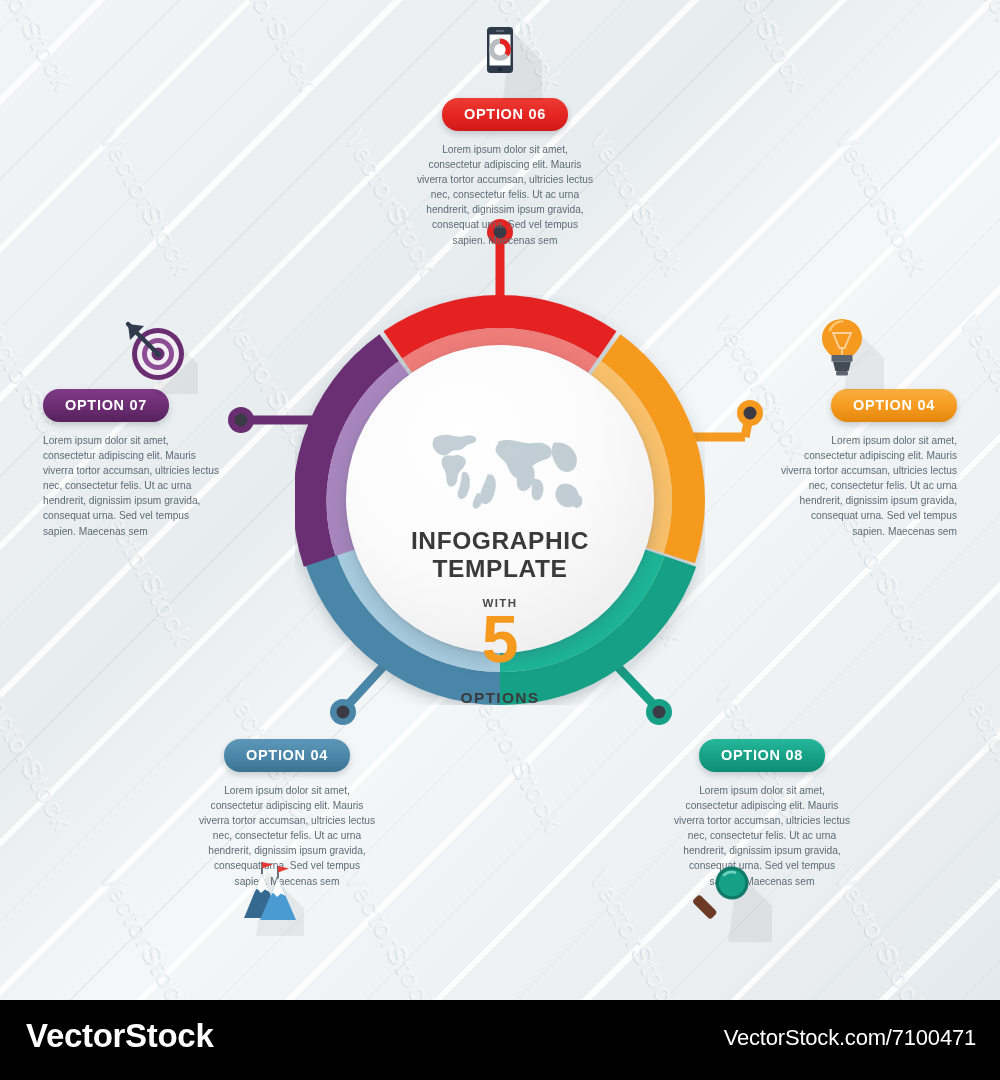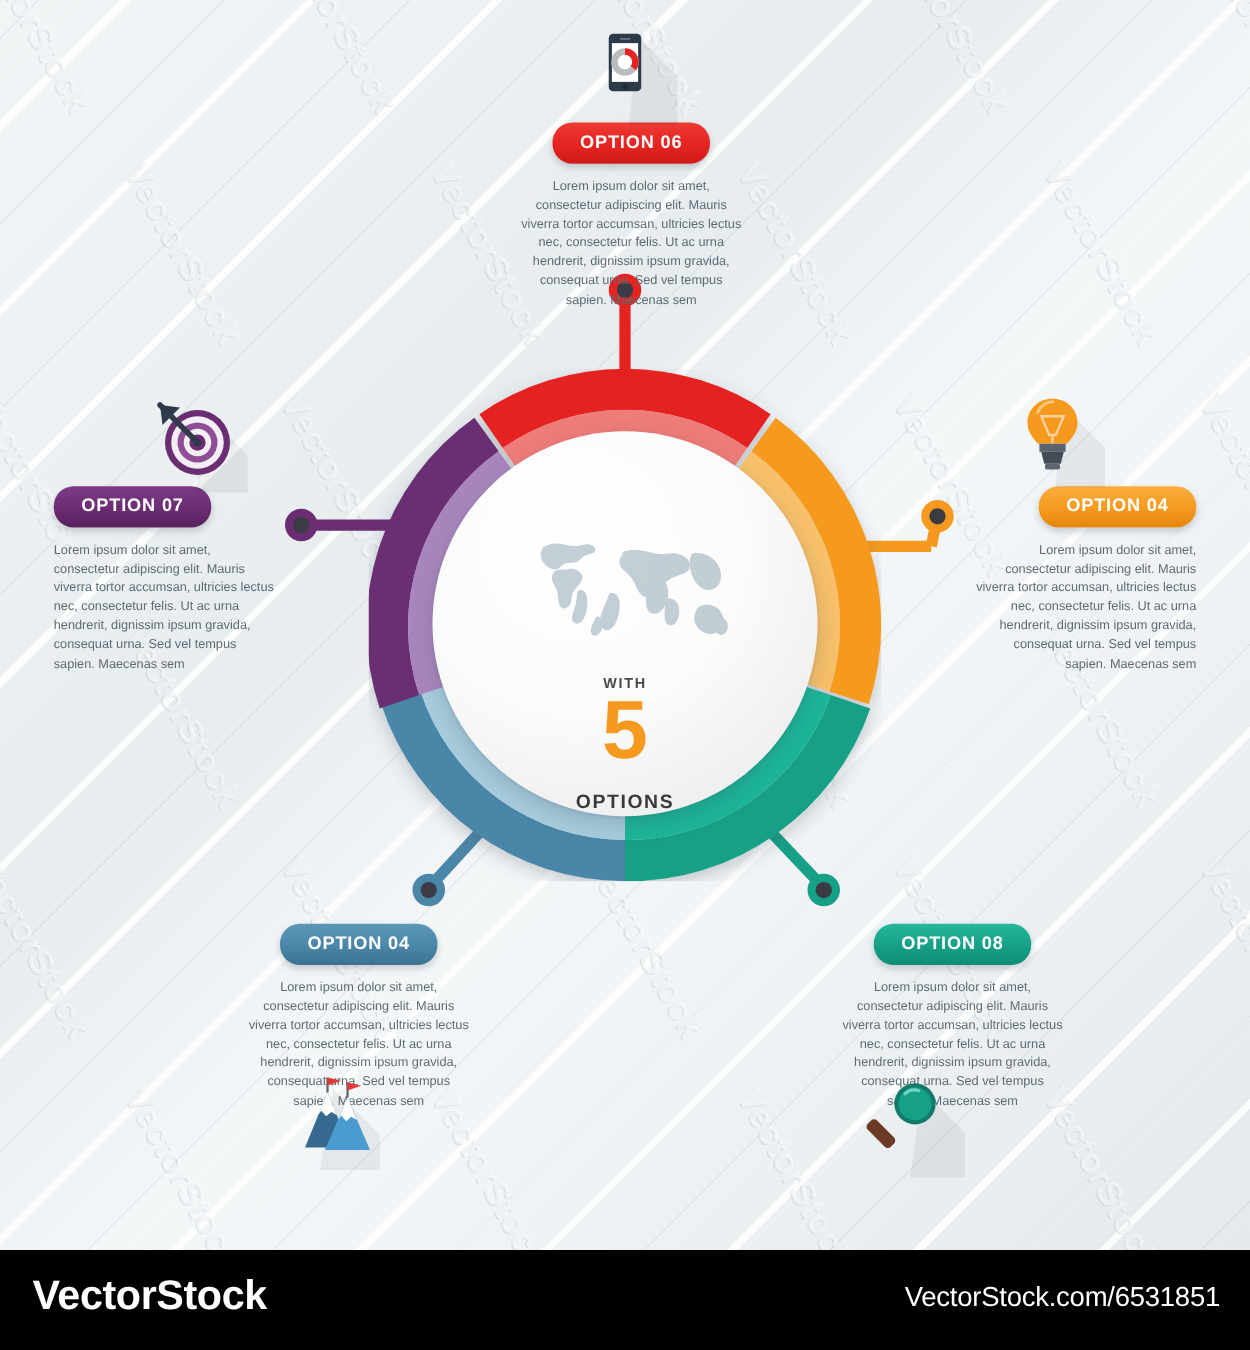--- a/index.html
+++ b/index.html
@@ -233,20 +233,21 @@
         <path d="M246 120c5-3 11-1 15 2 5 4 7 11 7 17 0 7-2 14-6 19-3 4-9 6-13 3-4-3-5-9-5-14 0-8 1-17 2-25 0-1 0-2 0-2z"></path>
         <path d="M290 46c9-2 19 0 27 5 8 5 14 12 17 21 2 7 2 15-1 22-3 6-9 10-15 11-7 1-14-2-19-7-7-7-11-16-13-25-2-8-2-17 1-24 1-2 2-3 3-3z"></path>
         <path d="M300 132c7-4 16-4 23-1 8 3 14 10 16 19 2 7 0 15-5 20-5 6-13 7-20 6-8-2-15-7-19-14-4-7-4-16 0-23 1-3 3-5 5-7z"></path>
         <path d="M157 110c5-1 10 2 12 7 3 6 3 13 2 20-1 8-3 16-7 23-3 5-8 10-14 10-5 0-9-5-10-10-1-8 1-16 4-23 4-9 8-18 11-27z"></path>
         <path d="M134 148c4-1 8 2 9 6 2 5 1 11-1 16-2 4-5 8-9 9-3 1-7-1-8-5-1-5 1-10 3-15 2-4 4-8 6-11z"></path>
         <path d="M330 150c5-2 11 1 14 5 3 5 3 11 1 16-2 4-6 7-10 7-4 0-7-4-8-8-1-6 0-13 3-20z"></path>
       </g>
     </svg>
 
     <div id="center-text">
+      <div id="title-main">INFOGRAPHIC TEMPLATE</div>
       <div id="title-with">WITH</div>
       <div id="title-count">5</div>
       <div id="title-options">OPTIONS</div>
     </div>
   </div>
 
   <div class="opt" id="opt1">
     <span class="pill" style="background:linear-gradient(180deg,#EC3B33 0%,#E52421 55%,#CF1A18 100%);">OPTION 06</span>
     <p class="body-text">Lorem ipsum dolor sit amet, consectetur adipiscing elit. Mauris viverra tortor accumsan, ultricies lectus nec, consectetur felis. Ut ac urna hendrerit, dignissim ipsum gravida, consequat urna. Sed vel tempus sapien. Maecenas sem</p>
   </div>
@@ -328,14 +329,14 @@
       <circle cx="44" cy="44" r="3" fill="#2f3a4a"></circle>
       <path d="M44 44 L14 14" stroke="#2f3a4a" stroke-width="4.4" stroke-linecap="round"></path>
       <path d="M14 14 L30 16 L22 24 Z" fill="#2f3a4a"></path>
       <path d="M14 14 L16 30 L24 22 Z" fill="#2f3a4a"></path>
     </svg>
   </div>
 </div>
 
 <div id="footer-bar">
   <div id="footer-logo">VectorStock</div>
-  <div id="footer-url">VectorStock.com/6531851</div>
+  <div id="footer-url">VectorStock.com/7100471</div>
 </div>
 
 </body></html>

